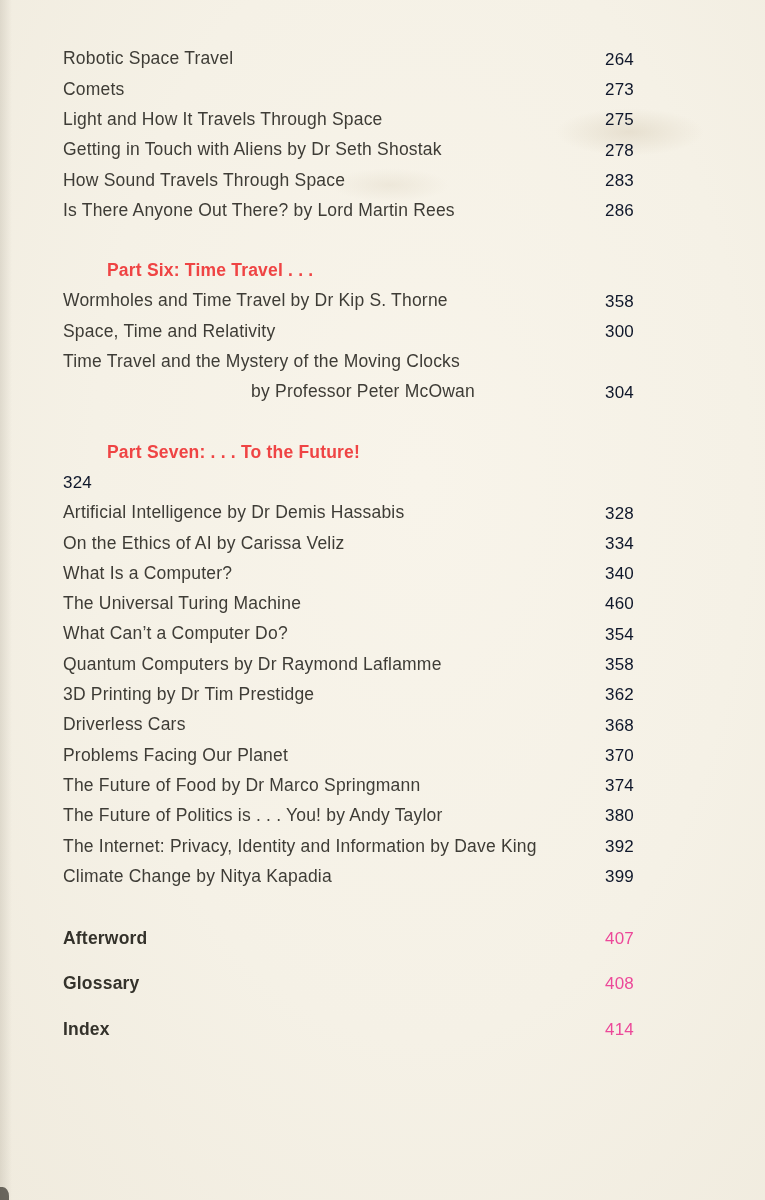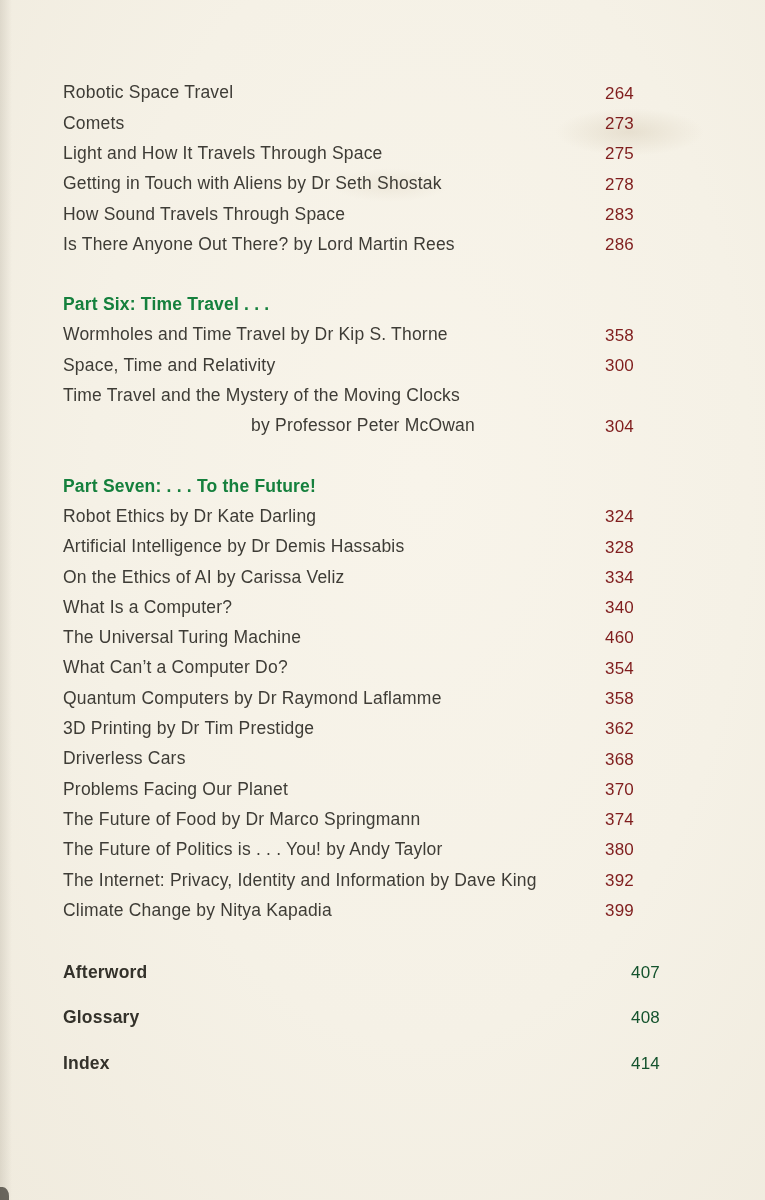--- a/index.html
+++ b/index.html
@@ -46,22 +46,22 @@
   .smudge-b {
     position: absolute;
     left: 330px; top: 168px;
     width: 120px; height: 34px;
     background: radial-gradient(ellipse, rgba(216,206,185,0.30), rgba(216,206,185,0) 70%);
     pointer-events: none;
   }
 
   .toc {
     position: absolute;
-    top: 0; left: 0;
-    padding: 78px 0 0 63px;
+    top: 8px; left: 0;
+    padding: 36px 0 0 63px;
     width: 702px;
     box-sizing: border-box;
   }
   .row {
     height: 30.3px;
     display: flex;
     align-items: center;
     font-size: 17.5px;
     letter-spacing: 0.2px;
     line-height: 1;
@@ -71,41 +71,41 @@
     width: 542px;
     box-sizing: border-box;
     white-space: nowrap;
   }
   .row.indent .title {
     padding-left: 58px;
     text-align: center;
   }
   .page-num {
     font-size: 17px;
-    color: #7f1d1d;
+    color: #0f172a;
   }
   .row.heading .title {
     font-weight: bold;
-    color: #15803d;
+    color: #ef4444;
+    margin-left: 44px;
   }
   .section + .section {
     margin-top: 30px;
   }
   .backmatter {
     margin-top: 24px;
   }
   .backmatter .row {
     height: 45.5px;
     font-weight: bold;
     color: #34322b;
-    gap: 26px;
   }
   .backmatter .row .page-num {
     font-weight: normal;
-    color: #14532d;
+    color: #ec4899;
   }
 </style>
 </head>
 <body>
 
 <div class="page">
   <div class="smudge-a"></div>
   <div class="smudge-b"></div>
   <div class="toc">
       <div class="section">
@@ -153,21 +153,20 @@
         <div class="row indent">
           <span class="title">by Professor Peter McOwan</span>
           <span class="page-num">304</span>
         </div>
       </div>
       <div class="section">
         <div class="row heading">
           <span class="title">Part Seven: . . . To the Future!</span>
         </div>
         <div class="row">
-          <span class="title">Robot Ethics by Dr Kate Darling</span>
           <span class="page-num">324</span>
         </div>
         <div class="row">
           <span class="title">Artificial Intelligence by Dr Demis Hassabis</span>
           <span class="page-num">328</span>
         </div>
         <div class="row">
           <span class="title">On the Ethics of AI by Carissa Veliz</span>
           <span class="page-num">334</span>
         </div>

